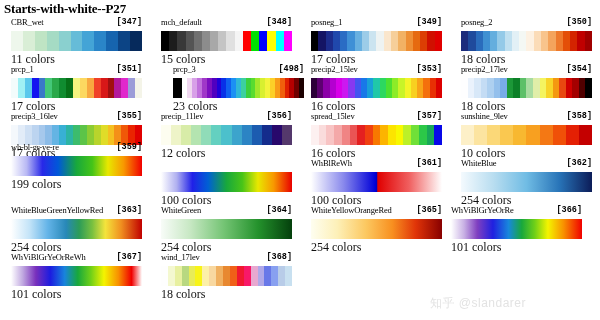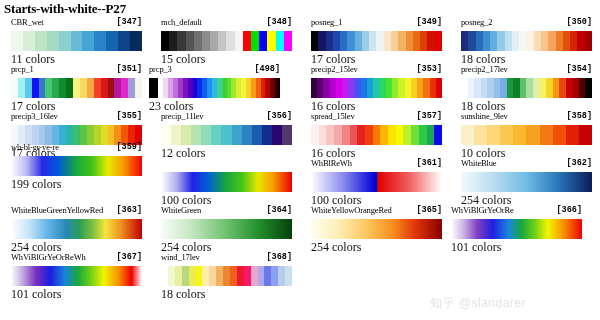--- a/index.html
+++ b/index.html
@@ -149,21 +149,21 @@
       <div class="cmap-cell" style="left: 0px; top: 47px;">
         <div class="cmap-head">
           <span class="cmap-name">prcp_1</span>
           <span class="cmap-index">[351]</span>
         </div>
         <div class="cmap-bar-wrap">
           <div class="cmap-bar" style="background: linear-gradient(to right, rgb(242, 252, 252) 0%, rgb(242, 252, 252) 5.26316%, rgb(159, 240, 244) 5.26316%, rgb(159, 240, 244) 10.5263%, rgb(90, 200, 236) 10.5263%, rgb(90, 200, 236) 15.7895%, rgb(20, 20, 240) 15.7895%, rgb(20, 20, 240) 21.0526%, rgb(58, 120, 200) 21.0526%, rgb(58, 120, 200) 26.3158%, rgb(68, 200, 120) 26.3158%, rgb(68, 200, 120) 31.5789%, rgb(42, 168, 74) 31.5789%, rgb(42, 168, 74) 36.8421%, rgb(16, 140, 48) 36.8421%, rgb(16, 140, 48) 42.1053%, rgb(6, 112, 24) 42.1053%, rgb(6, 112, 24) 47.3684%, rgb(244, 244, 128) 47.3684%, rgb(244, 244, 128) 52.6316%, rgb(252, 216, 96) 52.6316%, rgb(252, 216, 96) 57.8947%, rgb(248, 168, 64) 57.8947%, rgb(248, 168, 64) 63.1579%, rgb(240, 64, 40) 63.1579%, rgb(240, 64, 40) 68.4211%, rgb(216, 24, 24) 68.4211%, rgb(216, 24, 24) 73.6842%, rgb(160, 16, 16) 73.6842%, rgb(160, 16, 16) 78.9474%, rgb(180, 24, 156) 78.9474%, rgb(180, 24, 156) 84.2105%, rgb(224, 40, 204) 84.2105%, rgb(224, 40, 204) 89.4737%, rgb(156, 156, 216) 89.4737%, rgb(156, 156, 216) 94.7368%, rgb(244, 244, 232) 94.7368%, rgb(244, 244, 232) 100%);"></div>
         </div>
         <div class="cmap-count">17 colors</div>
       </div>
-      <div class="cmap-cell" style="left: 138px; top: 47px;">
+      <div class="cmap-cell" style="left: 162px; top: 47px;">
         <div class="cmap-head">
           <span class="cmap-name">prcp_3</span>
           <span class="cmap-index">[498]</span>
         </div>
         <div class="cmap-bar-wrap">
           <div class="cmap-bar" style="background: linear-gradient(to right, rgb(0, 0, 0) 0%, rgb(0, 0, 0) 7%, rgb(255, 255, 255) 7%, rgb(255, 255, 255) 11%, rgb(240, 216, 240) 11%, rgb(240, 216, 240) 14.7083%, rgb(216, 160, 232) 14.7083%, rgb(216, 160, 232) 18.4167%, rgb(192, 112, 220) 18.4167%, rgb(192, 112, 220) 22.125%, rgb(160, 56, 200) 22.125%, rgb(160, 56, 200) 25.8333%, rgb(124, 16, 192) 25.8333%, rgb(124, 16, 192) 29.5417%, rgb(80, 0, 192) 29.5417%, rgb(80, 0, 192) 33.25%, rgb(32, 0, 216) 33.25%, rgb(32, 0, 216) 36.9583%, rgb(8, 48, 232) 36.9583%, rgb(8, 48, 232) 40.6667%, rgb(16, 96, 240) 40.6667%, rgb(16, 96, 240) 44.375%, rgb(28, 144, 244) 44.375%, rgb(28, 144, 244) 48.0833%, rgb(48, 184, 216) 48.0833%, rgb(48, 184, 216) 51.7917%, rgb(60, 208, 160) 51.7917%, rgb(60, 208, 160) 55.5%, rgb(60, 208, 60) 55.5%, rgb(60, 208, 60) 59.2083%, rgb(88, 220, 48) 59.2083%, rgb(88, 220, 48) 62.9167%, rgb(160, 232, 44) 62.9167%, rgb(160, 232, 44) 66.625%, rgb(216, 240, 48) 66.625%, rgb(216, 240, 48) 70.3333%, rgb(244, 244, 60) 70.3333%, rgb(244, 244, 60) 74.0417%, rgb(252, 208, 40) 74.0417%, rgb(252, 208, 40) 77.75%, rgb(248, 156, 24) 77.75%, rgb(248, 156, 24) 81.4583%, rgb(240, 96, 12) 81.4583%, rgb(240, 96, 12) 85.1667%, rgb(224, 32, 0) 85.1667%, rgb(224, 32, 0) 88.875%, rgb(180, 0, 0) 88.875%, rgb(180, 0, 0) 92.5833%, rgb(112, 0, 0) 92.5833%, rgb(112, 0, 0) 96.2917%, rgb(28, 0, 0) 96.2917%, rgb(28, 0, 0) 100%);"></div>
         </div>
         <div class="cmap-count">23 colors</div>
       </div>
       <div class="cmap-cell" style="left: 300px; top: 47px;">

